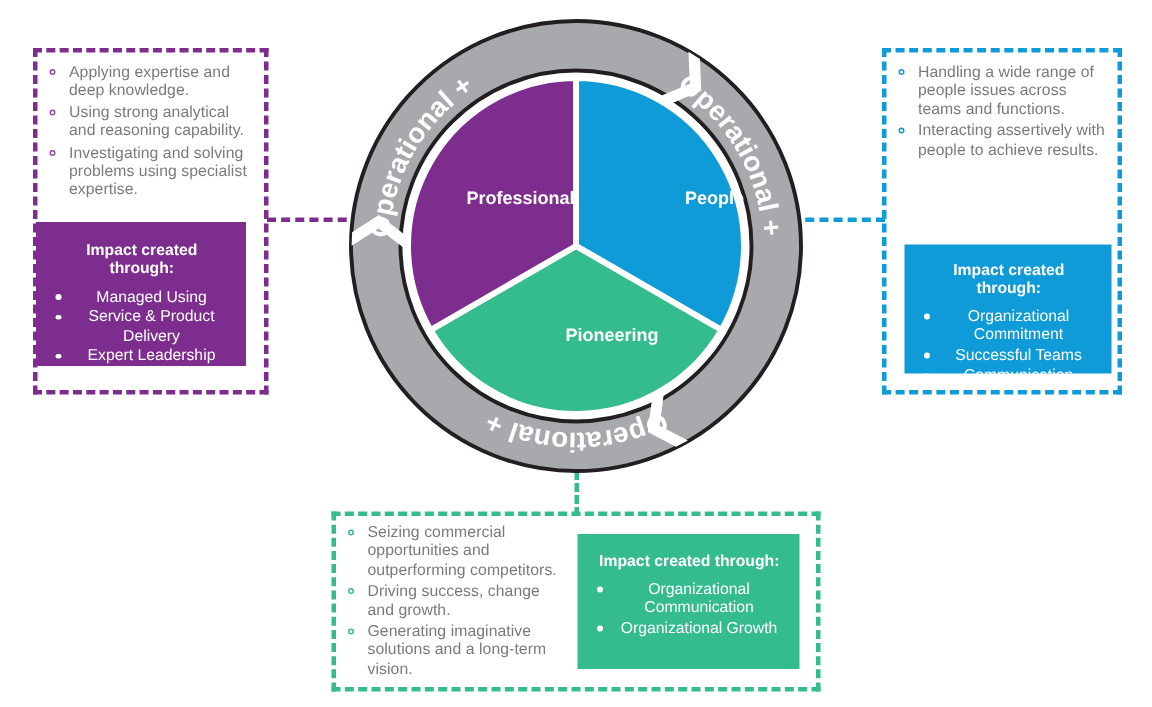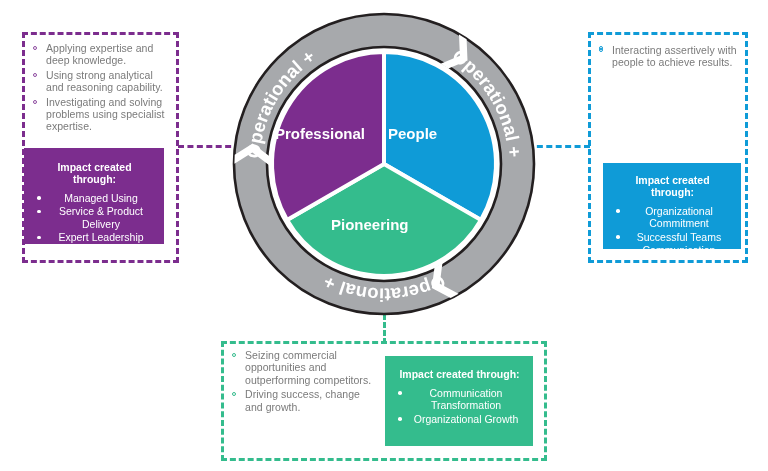--- a/index.html
+++ b/index.html
@@ -63,22 +63,22 @@
   .conn{position:absolute;}
   .conn-h{height:0;border-top:3px dashed;}
   .conn-v{width:0;border-left:3px dashed;}
   .c-purple{border-color:#7c2d8e;}
   .c-blue{border-color:#0f9bd7;}
   .c-green{border-color:#34bc8d;}
 
   
   #wheel{position:absolute;left:228px;top:8px;width:312px;height:312px;}
   .seg-label{
-    position:absolute;color:#ffffff;font-size:15px;font-weight:bold;
-    white-space:nowrap;text-align:left;
+    position:absolute;color:#ffffff;font-size:12px;font-weight:bold;
+    white-space:nowrap;text-align:right;
   }
 </style>
 </head>
 <body>
 
 <div id="stage">
 
   <div class="panel panel-purple" style="left:22px;top:32px;width:157px;height:231px;">
   </div>
 
@@ -116,20 +116,21 @@
   </div>
 
   <div class="conn conn-h c-purple" style="left:178px;top:145px;width:72px;"></div>
 
   <div class="panel panel-blue" style="left:588px;top:32px;width:160px;height:231px;">
   </div>
 
   <ul class="bullets" style="position:absolute;left:598px;top:42px;width:143px;">
     <li>
       <span class="ring ring-blue"></span>
+      <span>Handling a wide range of people issues across teams and functions.</span>
     </li>
     <li>
       <span class="ring ring-blue"></span>
       <span>Interacting assertively with people to achieve results.</span>
     </li>
   </ul>
 
   <div class="impact bg-blue" style="left:603px;top:163px;width:138px;height:86px;padding:11px 10px 0 11px;">
     <p class="impact-title">Impact created through:</p>
     <ul>
@@ -155,28 +156,32 @@
 
   <ul class="bullets" style="position:absolute;left:231px;top:349px;width:146px;">
     <li>
       <span class="ring ring-green"></span>
       <span>Seizing commercial opportunities and outperforming competitors.</span>
     </li>
     <li>
       <span class="ring ring-green"></span>
       <span>Driving success, change and growth.</span>
     </li>
+    <li>
+      <span class="ring ring-green"></span>
+      <span>Generating imaginative solutions and a long-term vision.</span>
+    </li>
   </ul>
 
   <div class="impact bg-green" style="left:385px;top:356px;width:148px;height:90px;padding:12px 10px 0 11px;">
     <p class="impact-title">Impact created through:</p>
     <ul>
       <li>
         <span class="dot"></span>
-        <span>Communication Transformation</span>
+        <span>Organizational Communication</span>
       </li>
       <li>
         <span class="dot"></span>
         <span>Organizational Growth</span>
       </li>
     </ul>
   </div>
 
   <div class="conn conn-v c-green" style="left:383px;top:306px;height:38px;"></div>
 

